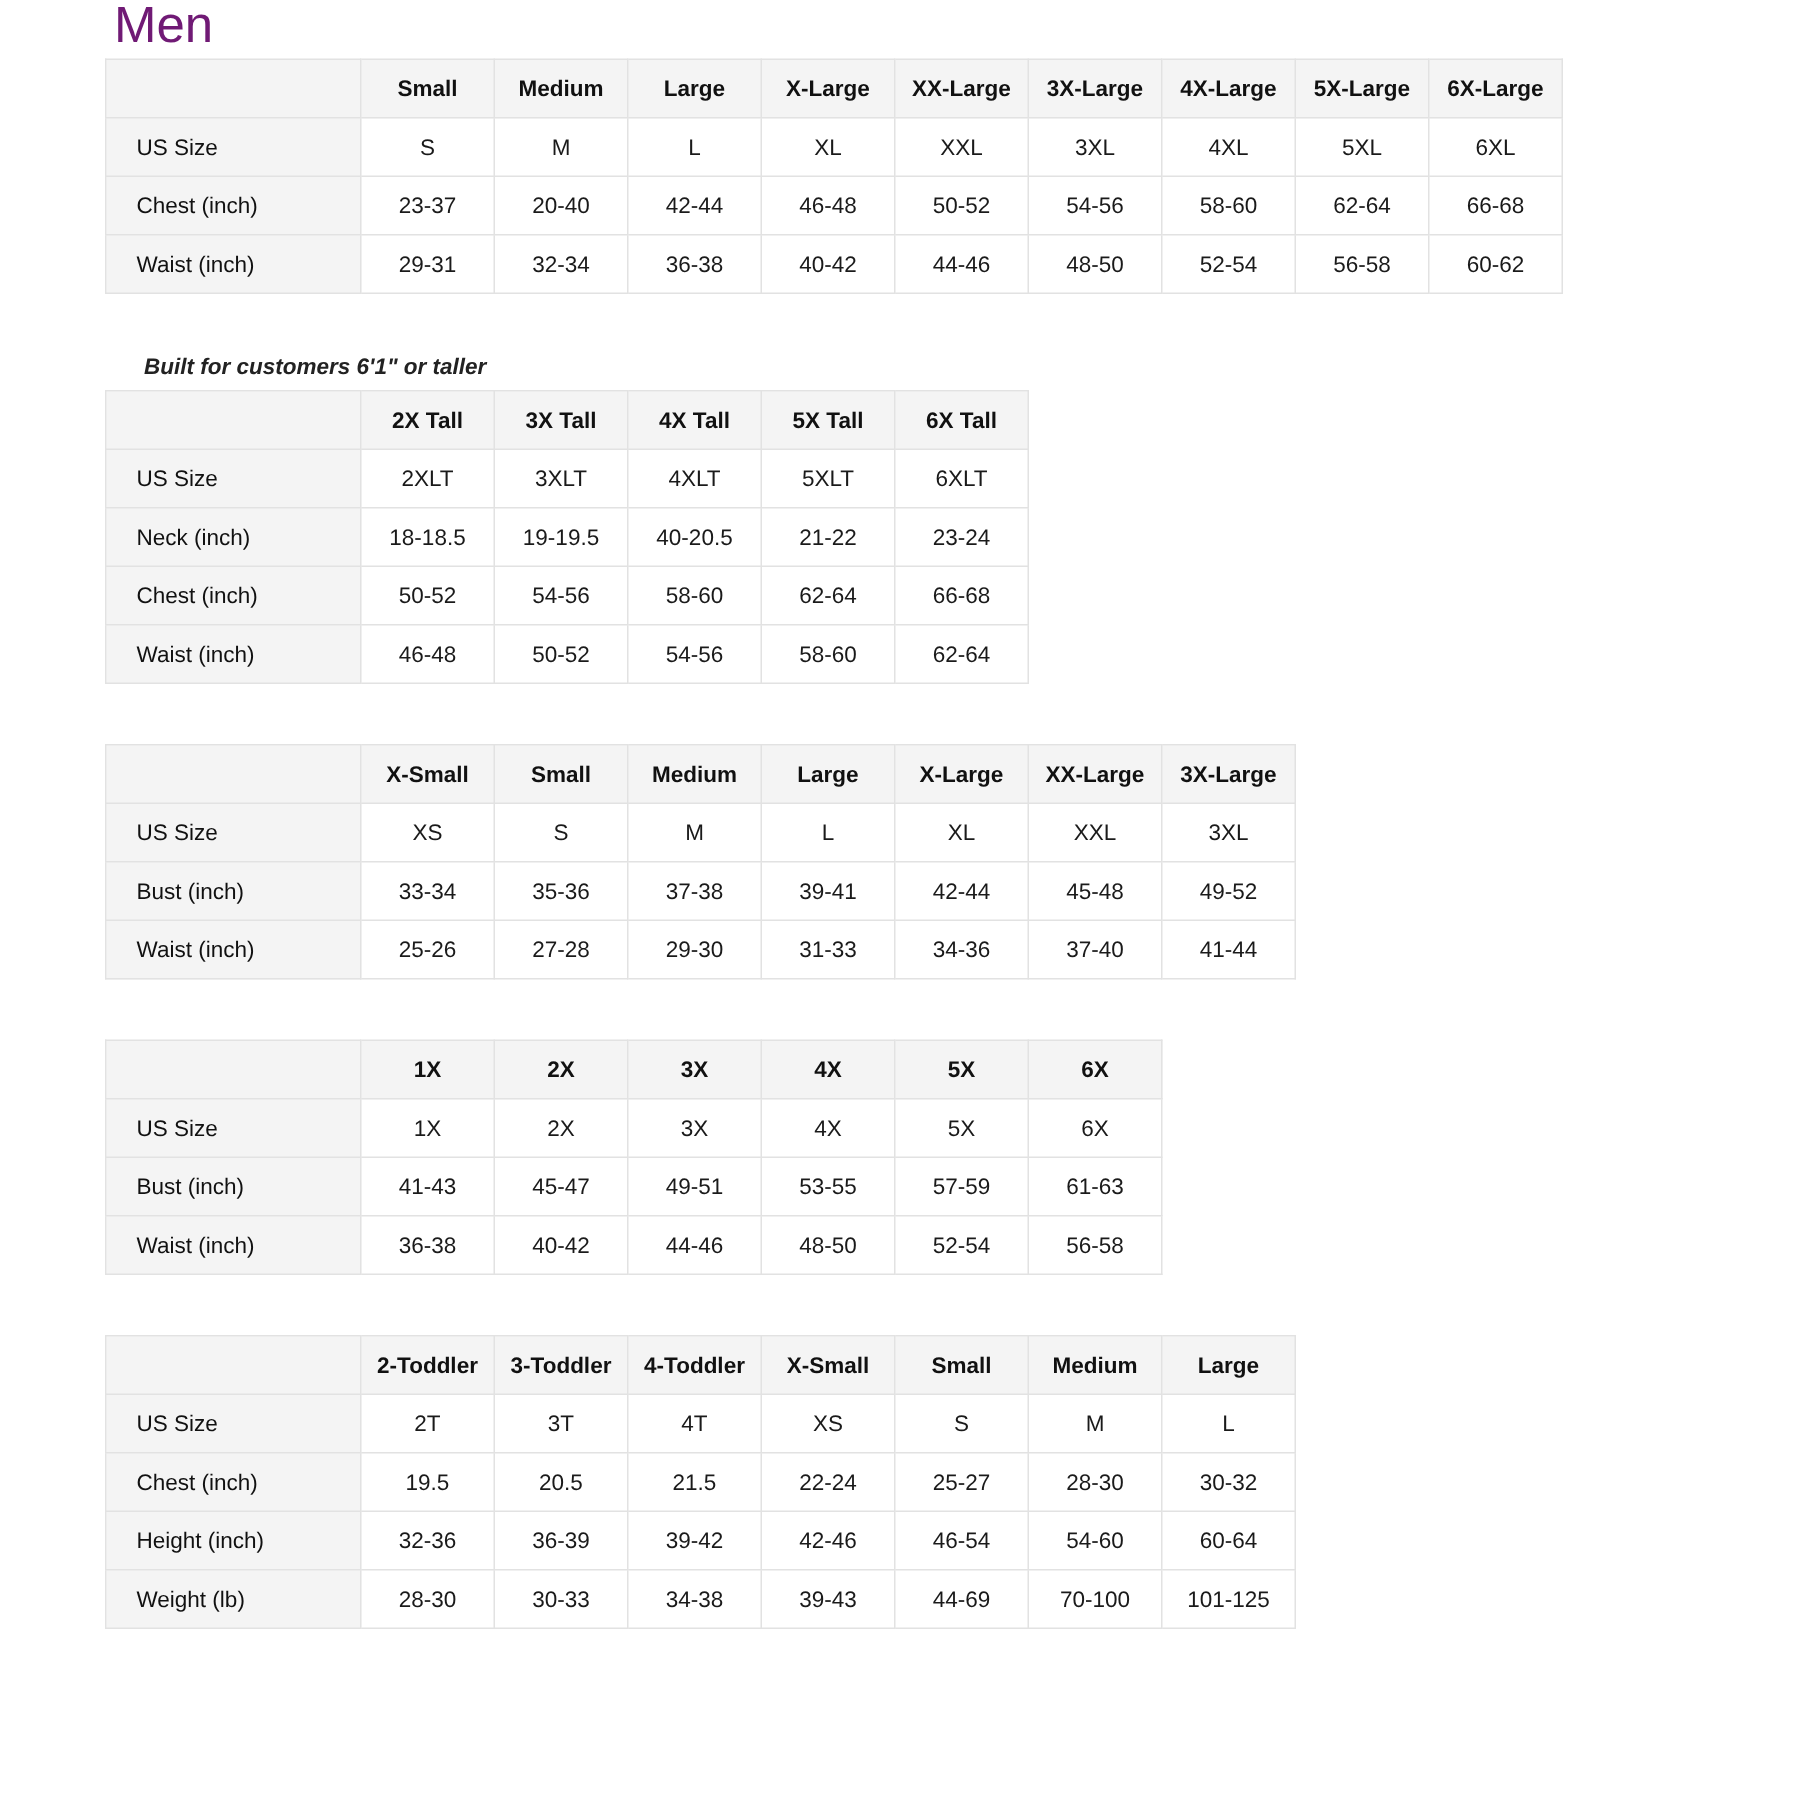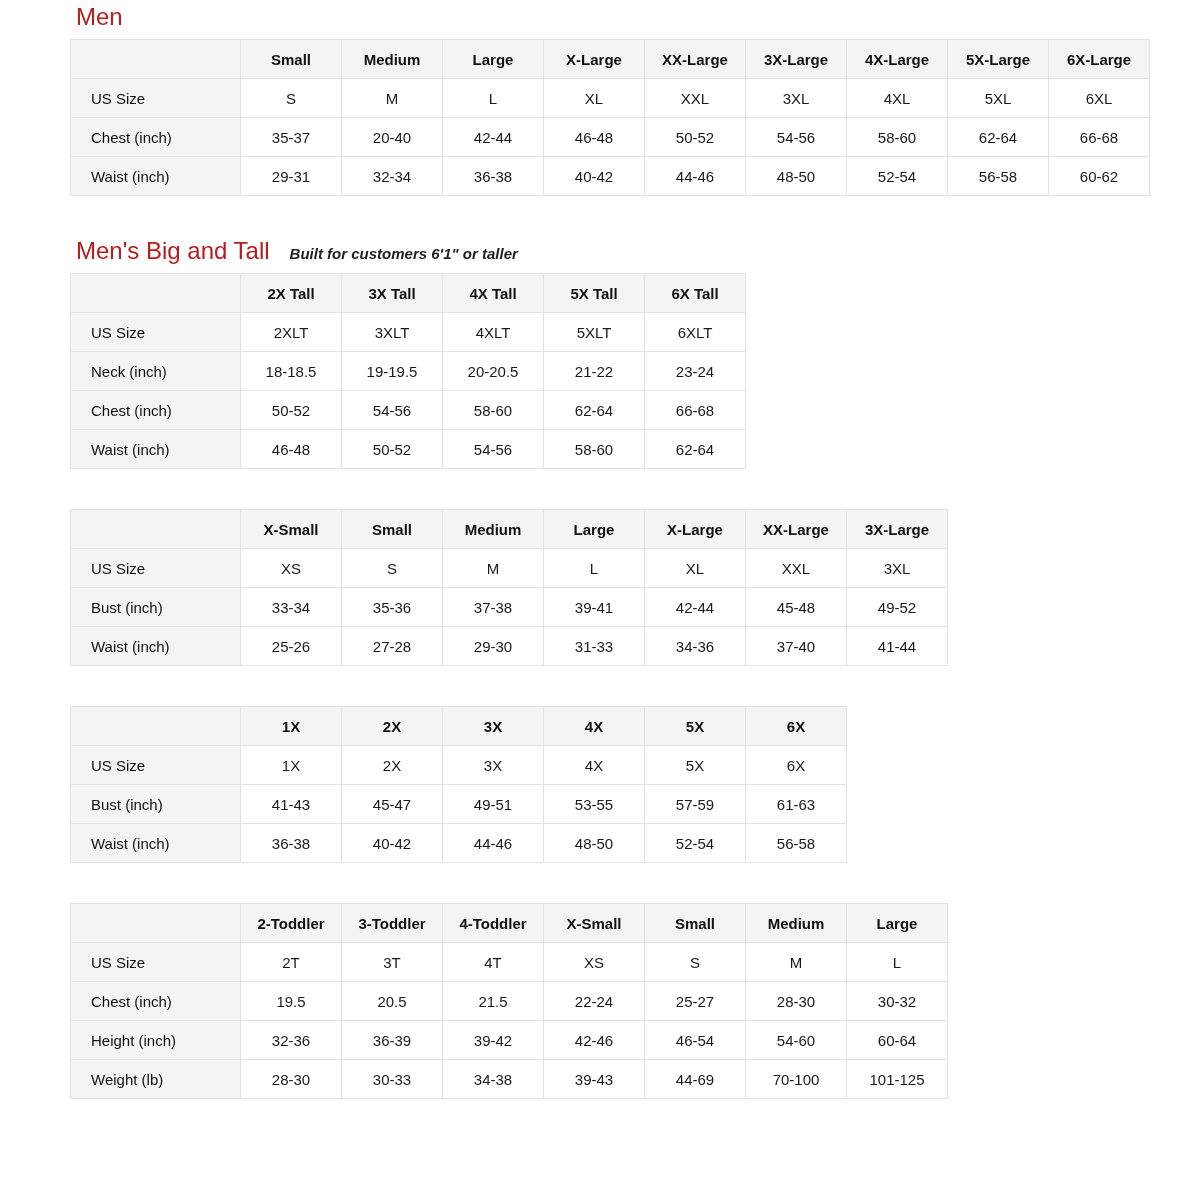--- a/index.html
+++ b/index.html
@@ -19,26 +19,26 @@
   }
   .size-section {
     margin: 0 0 40px 0;
   }
   .section-head {
     display: flex;
     align-items: baseline;
     margin: 0 0 7px 6px;
   }
   .section-title {
-    font-size: 24px;
+    font-size: 34px;
     line-height: 30px;
     font-weight: 400;
     margin: 0;
     white-space: pre-wrap;
-    color: #b91c1c;
+    color: #701a75;
   }
   .section-subtitle {
     font-size: 15px;
     font-style: italic;
     font-weight: 600;
     margin-left: 20px;
     color: #222222;
   }
   table.size-table {
     border-collapse: collapse;
@@ -55,21 +55,21 @@
   }
   .size-table .label-col {
     width: 170px;
     text-align: left;
     padding-left: 20px;
     background: #f4f4f4;
     font-weight: 400;
     color: #111111;
   }
   .size-table .col-head {
-    width: 101px;
+    width: 89px;
     background: #f4f4f4;
     font-weight: 700;
     color: #111111;
   }
   .size-table td {
     background: #ffffff;
     font-weight: 400;
     color: #1a1a1a;
   }
 </style>
@@ -105,21 +105,21 @@
             <td>L</td>
             <td>XL</td>
             <td>XXL</td>
             <td>3XL</td>
             <td>4XL</td>
             <td>5XL</td>
             <td>6XL</td>
           </tr>
           <tr>
             <th class="label-col row-label">Chest (inch)</th>
-            <td>35-37</td>
+            <td>23-37</td>
             <td>20-40</td>
             <td>42-44</td>
             <td>46-48</td>
             <td>50-52</td>
             <td>54-56</td>
             <td>58-60</td>
             <td>62-64</td>
             <td>66-68</td>
           </tr>
           <tr>
@@ -133,21 +133,20 @@
             <td>52-54</td>
             <td>56-58</td>
             <td>60-62</td>
           </tr>
         </tbody>
     </table>
   </section>
 
   <section class="size-section">
     <div class="section-head">
-      <h2 class="section-title">Men's Big and Tall</h2>
       <span class="section-subtitle">Built for customers 6'1" or taller</span>
     </div>
     <table class="size-table">
       <thead>
         <tr class="header-row">
           <th class="label-col corner-cell"></th>
         <th class="col-head">2X Tall</th>
             <th class="col-head">3X Tall</th>
             <th class="col-head">4X Tall</th>
             <th class="col-head">5X Tall</th>
@@ -160,21 +159,21 @@
             <td>2XLT</td>
             <td>3XLT</td>
             <td>4XLT</td>
             <td>5XLT</td>
             <td>6XLT</td>
           </tr>
           <tr>
             <th class="label-col row-label">Neck (inch)</th>
             <td>18-18.5</td>
             <td>19-19.5</td>
-            <td>20-20.5</td>
+            <td>40-20.5</td>
             <td>21-22</td>
             <td>23-24</td>
           </tr>
           <tr>
             <th class="label-col row-label">Chest (inch)</th>
             <td>50-52</td>
             <td>54-56</td>
             <td>58-60</td>
             <td>62-64</td>
             <td>66-68</td>

